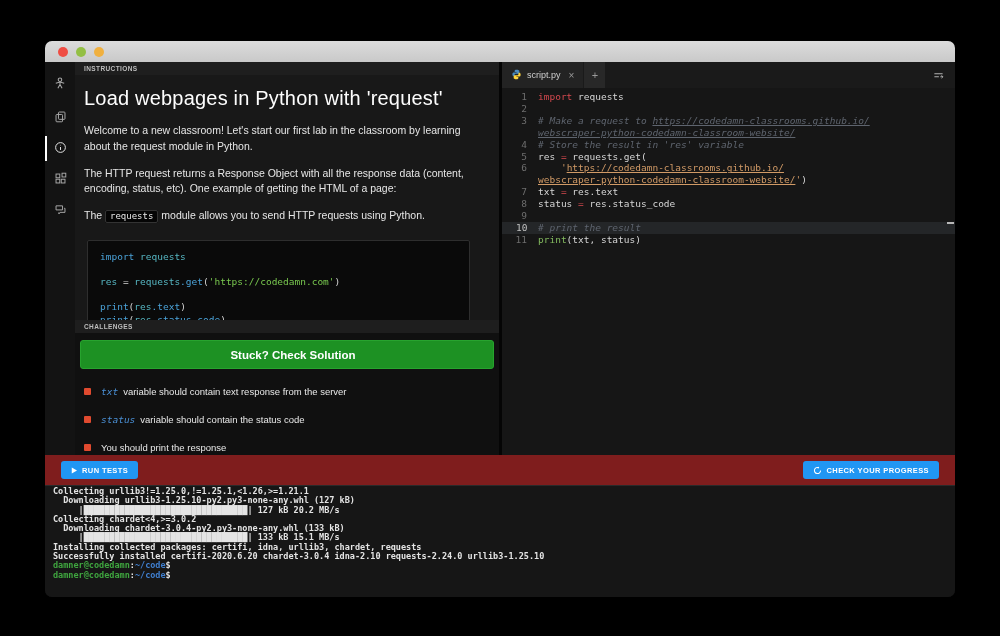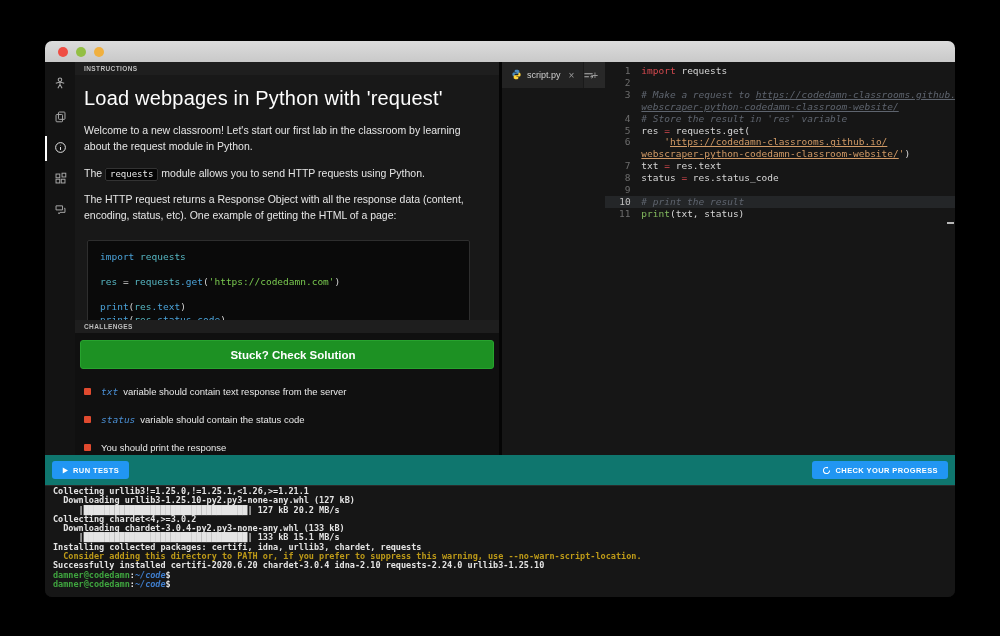--- a/index.html
+++ b/index.html
@@ -62,21 +62,21 @@
   .chal-box { width:7px; height:7px; background:#e04a2f; border-radius:1px;
               flex:0 0 7px; margin-right:10px; }
   .chal-code { font-family:"DejaVu Sans Mono", monospace; font-style:italic;
                color:#4a8fd4; font-size:9.5px; margin-right:5px; }
   .chal-text { font-size:9.5px; color:#e8e8e8; }
 
   
   .v-divider { width:3px; flex:0 0 3px; background:#050505; }
 
   
-  .editor { flex:1; background:#161616; display:flex; flex-direction:row;
+  .editor { flex:1; background:#161616; display:flex; flex-direction:column;
             position:relative; overflow:hidden; }
   .tab-bar { height:26px; flex:0 0 26px; background:#1a1a1a; display:flex;
              align-items:stretch; position:relative; }
   .tab { display:flex; align-items:center; gap:5px; background:#232323;
          padding:0 9px; font-size:9px; color:#cfcfcf; cursor:pointer; }
   .tab-close { color:#999; font-size:10px; margin-left:3px; cursor:pointer; }
   .new-tab { width:21px; background:#282828; color:#9a9a9a; font-size:11px;
              display:flex; align-items:center; justify-content:center;
              margin-left:1px; cursor:pointer; }
   .editor-actions { position:absolute; right:10px; top:6px; cursor:pointer; }
@@ -94,37 +94,37 @@
   .code-area .tk-pl  { color:#d6d6d6; }
   .code-area .tk-cm  { color:#5e646e; font-style:italic; }
   .code-area .tk-cmu { color:#5e646e; font-style:italic; text-decoration:underline; }
   .code-area .tk-str { color:#d19a66; }
   .code-area .tk-stru{ color:#d19a66; text-decoration:underline; }
   .code-area .tk-fn  { color:#84bb5f; }
   .overview-mark { position:absolute; right:1px; top:160px; width:7px; height:2px;
                    background:#b8b8b8; }
 
   
-  .bottombar { height:30px; flex:0 0 30px; background:#0f766e; display:flex;
-               align-items:center; justify-content:space-between; padding:0 7px; }
+  .bottombar { height:30px; flex:0 0 30px; background:#7f1d1d; display:flex;
+               align-items:center; justify-content:space-between; padding:0 16px; }
   .blue-btn { display:inline-flex; align-items:center; gap:5px; background:#2196f3;
               border:none; border-radius:3px; height:18px; padding:0 10px;
               color:#fff; font-size:7.5px; font-weight:bold; letter-spacing:0.4px;
               font-family:inherit; cursor:pointer; }
   .blue-btn svg { flex:0 0 auto; }
 
   
   .terminal { flex:1; background:#161616; border-top:1px solid #2a2a2a;
               padding:1px 0 0 8px; font-family:"DejaVu Sans Mono", monospace;
               font-size:8.5px; font-weight:bold; line-height:9.3px; overflow:hidden; }
   .term-line { white-space:pre; }
   .t-plain { color:#e4e4e4; }
   .t-warn  { color:#bd9a18; }
   .t-green { color:#3fa53f; }
-  .t-blue  { color:#3f7ecd;font-style:italic; }
+  .t-blue  { color:#3f7ecd; }
 </style>
 </head>
 <body>
 
 <div class="window">
 
   <div class="titlebar">
     <span class="dot" id="dot-close" style="background: rgb(239, 77, 67);"></span>
     <span class="dot" id="dot-minimize" style="background: rgb(147, 191, 68);"></span>
     <span class="dot" id="dot-zoom" style="background: rgb(240, 176, 63);"></span>
@@ -178,22 +178,22 @@
         </span>
       </div>
     </div>
 
     <div class="instr-panel">
       <div class="panel-header">INSTRUCTIONS</div>
 
       <div class="instr-body">
         <div class="instr-title">Load webpages in Python with 'request'</div>
         <p>Welcome to a new classroom! Let's start our first lab in the classroom by learning about the request module in Python.</p>
+        <p>The HTTP request returns a Response Object with all the response data (content, encoding, status, etc). One example of getting the HTML of a page:</p>
         <p><span>The </span><span class="inline-code">requests</span><span> module allows you to send HTTP requests using Python.</span></p>
-        <p>The HTTP request returns a Response Object with all the response data (content, encoding, status, etc). One example of getting the HTML of a page:</p>
         <div class="instr-code">
             <div class="tl-row">
               <span class="tl-code"><span class="tk-b">import</span><span class="tk-w"> </span><span class="tk-t">requests</span></span>
             </div>
             <div class="tl-row">
               <span class="tl-code">&nbsp;</span>
             </div>
             <div class="tl-row">
               <span class="tl-code"><span class="tk-t">res</span><span class="tk-w"> = </span><span class="tk-t">requests</span><span class="tk-b">.get</span><span class="tk-w">(</span><span class="tk-g">'https://codedamn.com'</span><span class="tk-w">)</span></span>
             </div>
@@ -329,19 +329,18 @@
   </div>
 
   <div class="terminal">
       <div class="term-line"><span class="t-plain">Collecting urllib3!=1.25.0,!=1.25.1,&lt;1.26,&gt;=1.21.1</span></div>
       <div class="term-line"><span class="t-plain">  Downloading urllib3-1.25.10-py2.py3-none-any.whl (127 kB)</span></div>
       <div class="term-line"><span class="t-plain">     |████████████████████████████████| 127 kB 20.2 MB/s</span></div>
       <div class="term-line"><span class="t-plain">Collecting chardet&lt;4,&gt;=3.0.2</span></div>
       <div class="term-line"><span class="t-plain">  Downloading chardet-3.0.4-py2.py3-none-any.whl (133 kB)</span></div>
       <div class="term-line"><span class="t-plain">     |████████████████████████████████| 133 kB 15.1 MB/s</span></div>
       <div class="term-line"><span class="t-plain">Installing collected packages: certifi, idna, urllib3, chardet, requests</span></div>
-      <div class="term-line"><span class="t-warn">  Consider adding this directory to PATH or, if you prefer to suppress this warning, use --no-warn-script-location.</span></div>
       <div class="term-line"><span class="t-plain">Successfully installed certifi-2020.6.20 chardet-3.0.4 idna-2.10 requests-2.24.0 urllib3-1.25.10</span></div>
       <div class="term-line"><span class="t-green">damner@codedamn</span><span class="t-plain">:</span><span class="t-blue">~/code</span><span class="t-plain">$</span></div>
       <div class="term-line"><span class="t-green">damner@codedamn</span><span class="t-plain">:</span><span class="t-blue">~/code</span><span class="t-plain">$</span></div>
     </div>
 
 </div>
 
 </body></html>

